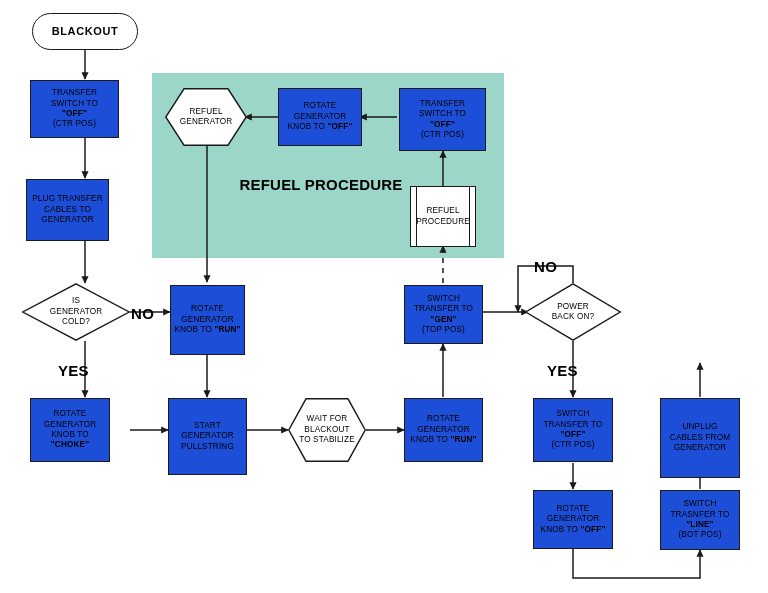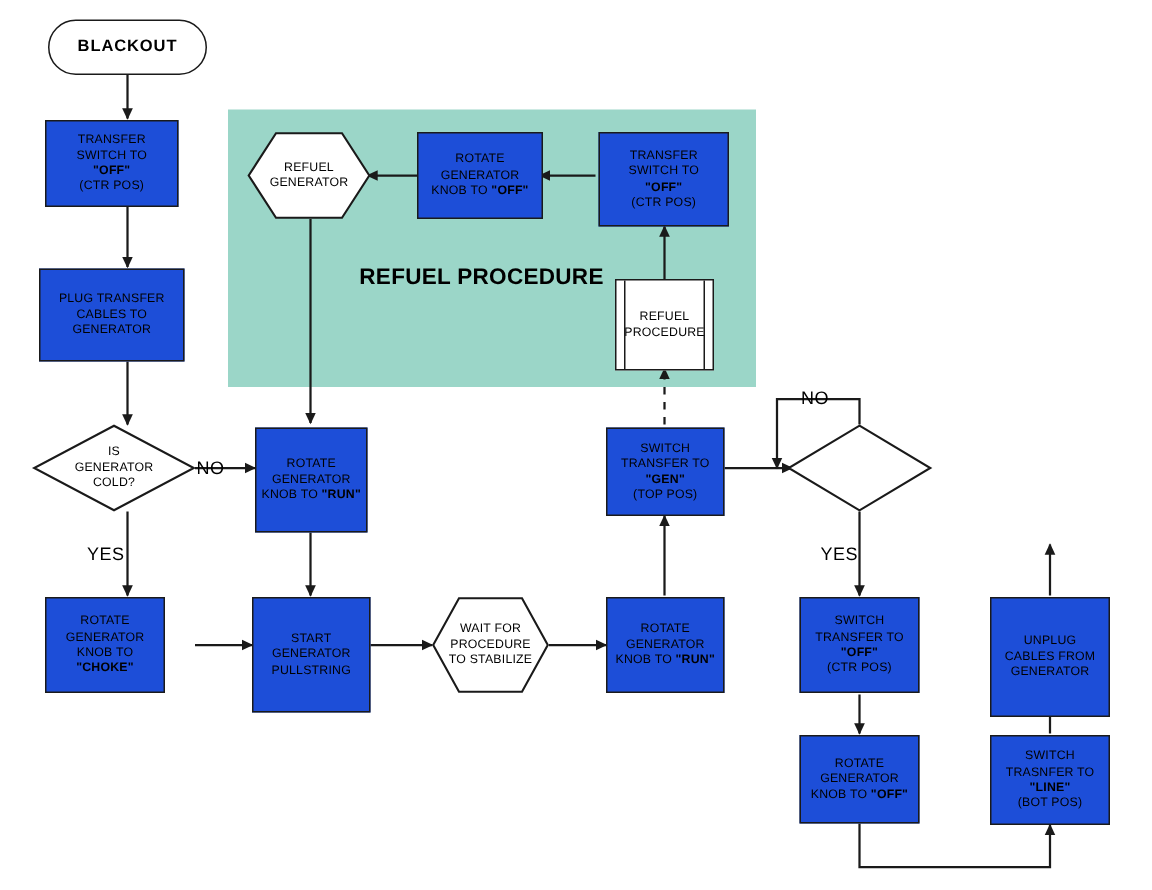--- a/index.html
+++ b/index.html
@@ -111,22 +111,22 @@
   .node .inner {
     position: relative;
     z-index: 2;
     width: 100%;
     white-space: pre-line;
   }
 
   
   .edge-label {
     position: absolute;
-    font-weight: normal;
-    font-size: 12px;
+    font-weight: bold;
+    font-size: 15px;
     color: #000000;
     letter-spacing: 0.3px;
     white-space: nowrap;
   }
 </style>
 </head>
 <body>
 
 <div id="canvas">
 
@@ -193,21 +193,21 @@
   </svg>
 
   <div class="node terminal" style="left:32px; top:13px; width:106px; height:37px;">
     <span class="txt">BLACKOUT</span>
   </div>
 
   <div class="node process" style="left:30px; top:80px; width:89px; height:58px;">
     <span class="txt" style="white-space: normal;">TRANSFER<br>SWITCH TO<br><b>"OFF"</b><br>(CTR POS)</span>
   </div>
 
-  <div class="node process" style="left:26px; top:179px; width:97px; height:62px;">
+  <div class="node process" style="left:26px; top:179px; width:83px; height:62px;">
     <span class="txt">PLUG TRANSFER
 CABLES TO
 GENERATOR</span>
   </div>
 
   <div class="node decision" style="left:22px; top:283px; width:108px; height:58px;align-items:center;">
     <svg class="shape-svg" viewBox="0 0 108 58" preserveAspectRatio="none">
       <polygon points="54,0.8 107.2,29 54,57.2 0.8,29"></polygon>
     </svg>
     <span class="inner">IS
@@ -227,36 +227,38 @@
     <span class="txt">START
 GENERATOR
 PULLSTRING</span>
   </div>
 
   <div class="node hexagon" style="left:288px; top:398px; width:78px; height:64px;">
     <svg class="shape-svg" viewBox="0 0 78 64" preserveAspectRatio="none">
       <polygon points="18,0.8 60,0.8 77.2,32 60,63.2 18,63.2 0.8,32"></polygon>
     </svg>
     <span class="inner">WAIT FOR
-PROCEDURE
+BLACKOUT
 TO STABILIZE</span>
   </div>
 
   <div class="node process" style="left:404px; top:398px; width:79px; height:64px;">
     <span class="txt" style="white-space: normal;">ROTATE<br>GENERATOR<br>KNOB TO <b>"RUN"</b></span>
   </div>
 
   <div class="node process" style="left:404px; top:285px; width:79px; height:59px;">
     <span class="txt" style="white-space: normal;">SWITCH<br>TRANSFER TO<br><b>"GEN"</b><br>(TOP POS)</span>
   </div>
 
   <div class="node decision" style="left:525px; top:283px; width:96px; height:58px;">
     <svg class="shape-svg" viewBox="0 0 96 58" preserveAspectRatio="none">
       <polygon points="48,0.8 95.2,29 48,57.2 0.8,29"></polygon>
     </svg>
+    <span class="inner">POWER
+BACK ON?</span>
   </div>
 
   <div class="node process" style="left:533px; top:398px; width:80px; height:64px;">
     <span class="txt" style="white-space: normal;">SWITCH<br>TRANSFER TO<br><b>"OFF"</b><br>(CTR POS)</span>
   </div>
 
   <div class="node process" style="left:533px; top:490px; width:80px; height:59px;">
     <span class="txt" style="white-space: normal;">ROTATE<br>GENERATOR<br>KNOB TO <b>"OFF"</b></span>
   </div>
 

